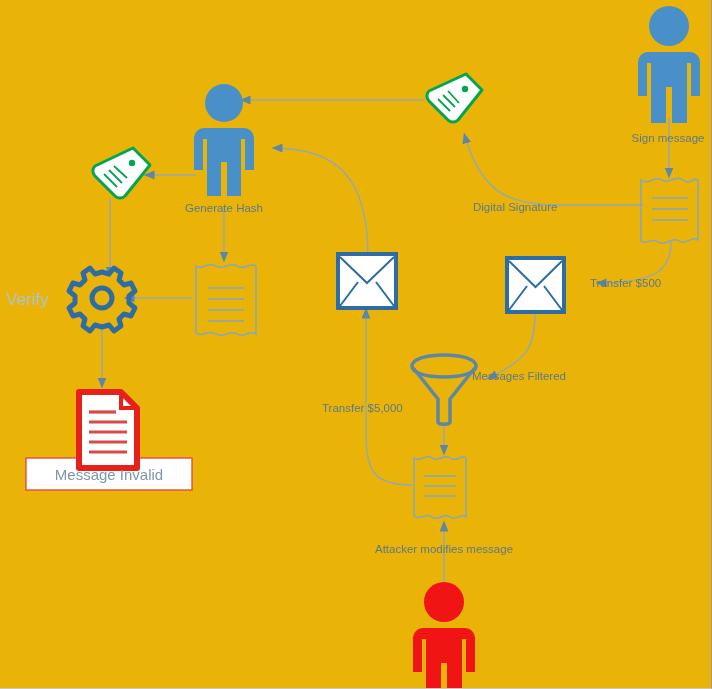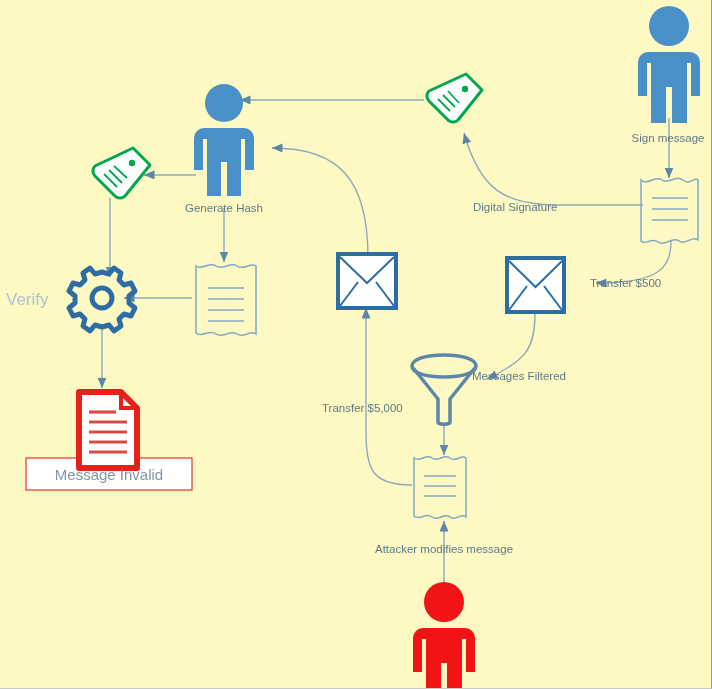--- a/index.html
+++ b/index.html
@@ -7,21 +7,21 @@
     padding: 0;
     background: #ffffff;
   }
   body {
     font-family: "Liberation Sans", sans-serif;
   }
   #canvas {
     position: relative;
     width: 712px;
     height: 689px;
-    background: #fef9c3;
+    background: #eab308;
     border-right: 1px solid #9b9b9b;
     border-bottom: 1px solid #c8c8c8;
     box-sizing: border-box;
     overflow: hidden;
   }
   #diagram-svg {
     position: absolute;
     left: 0;
     top: 0;
     width: 712px;

